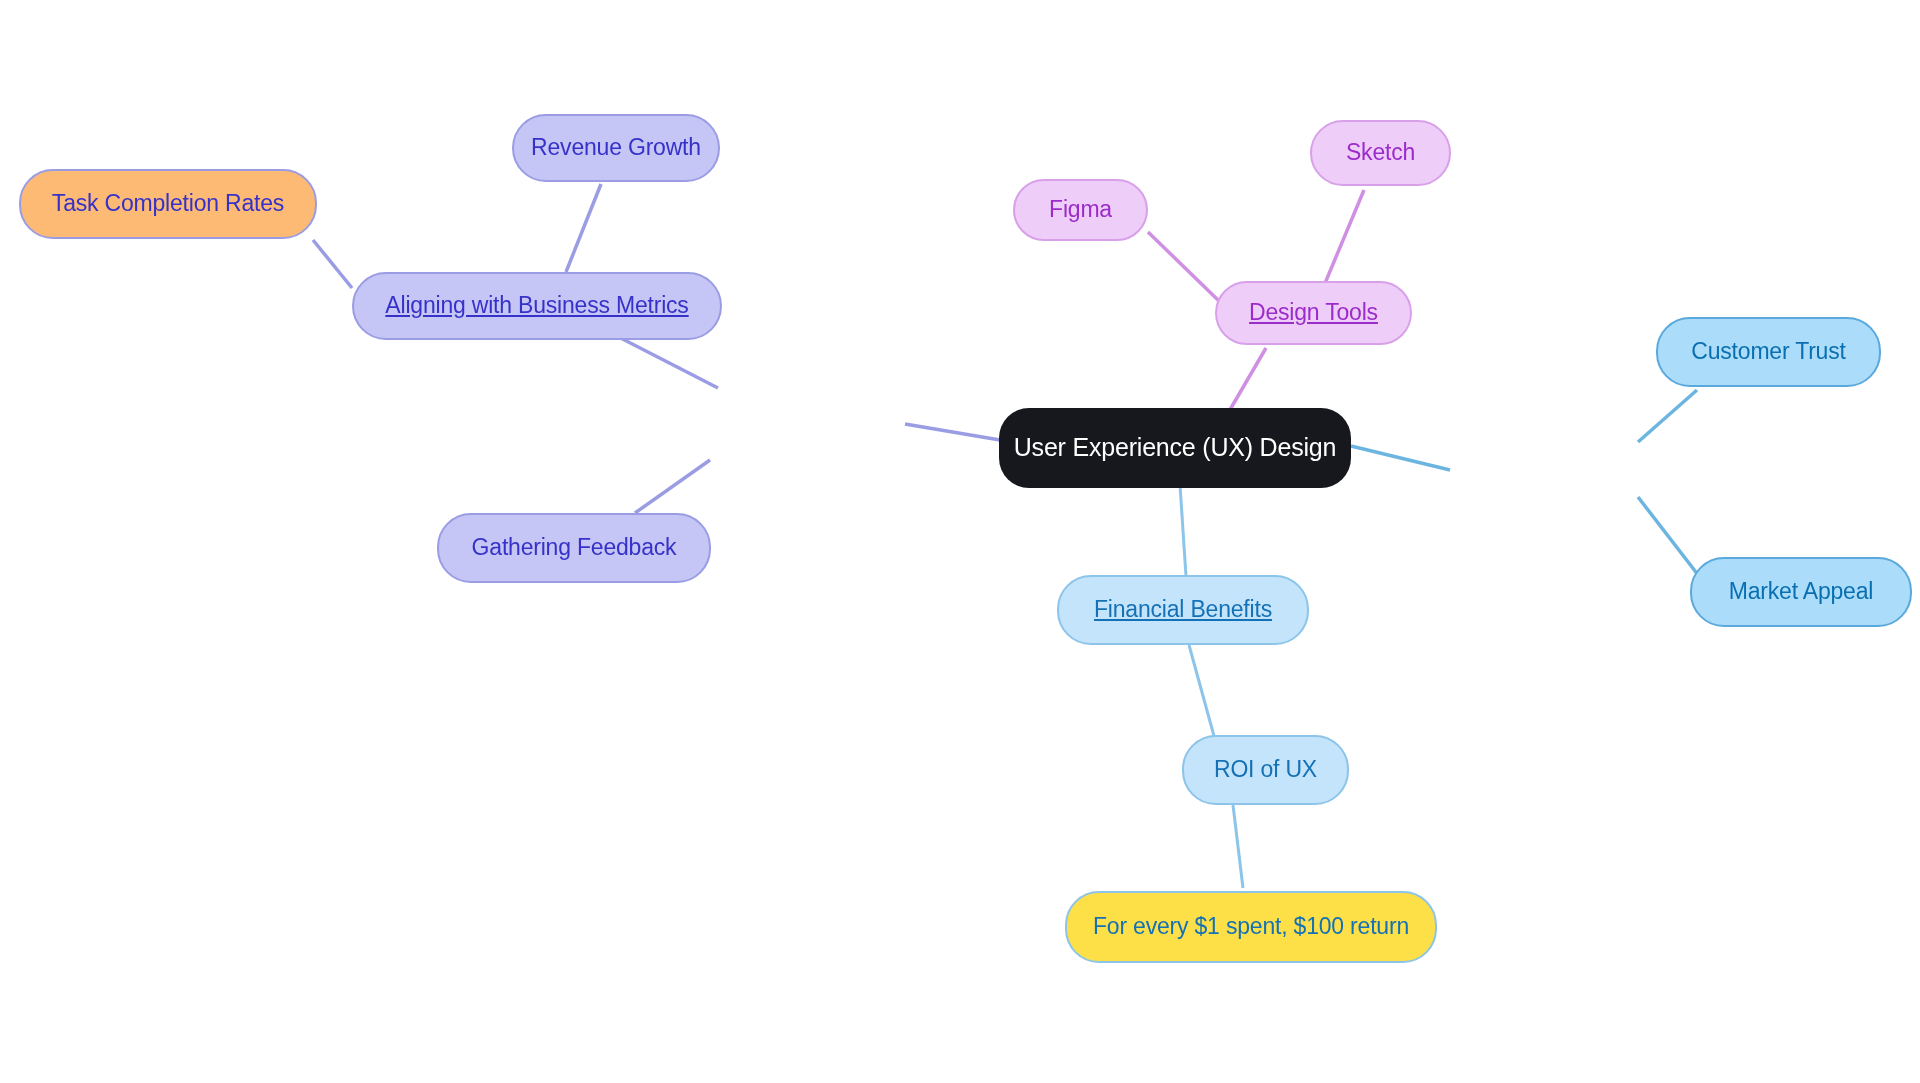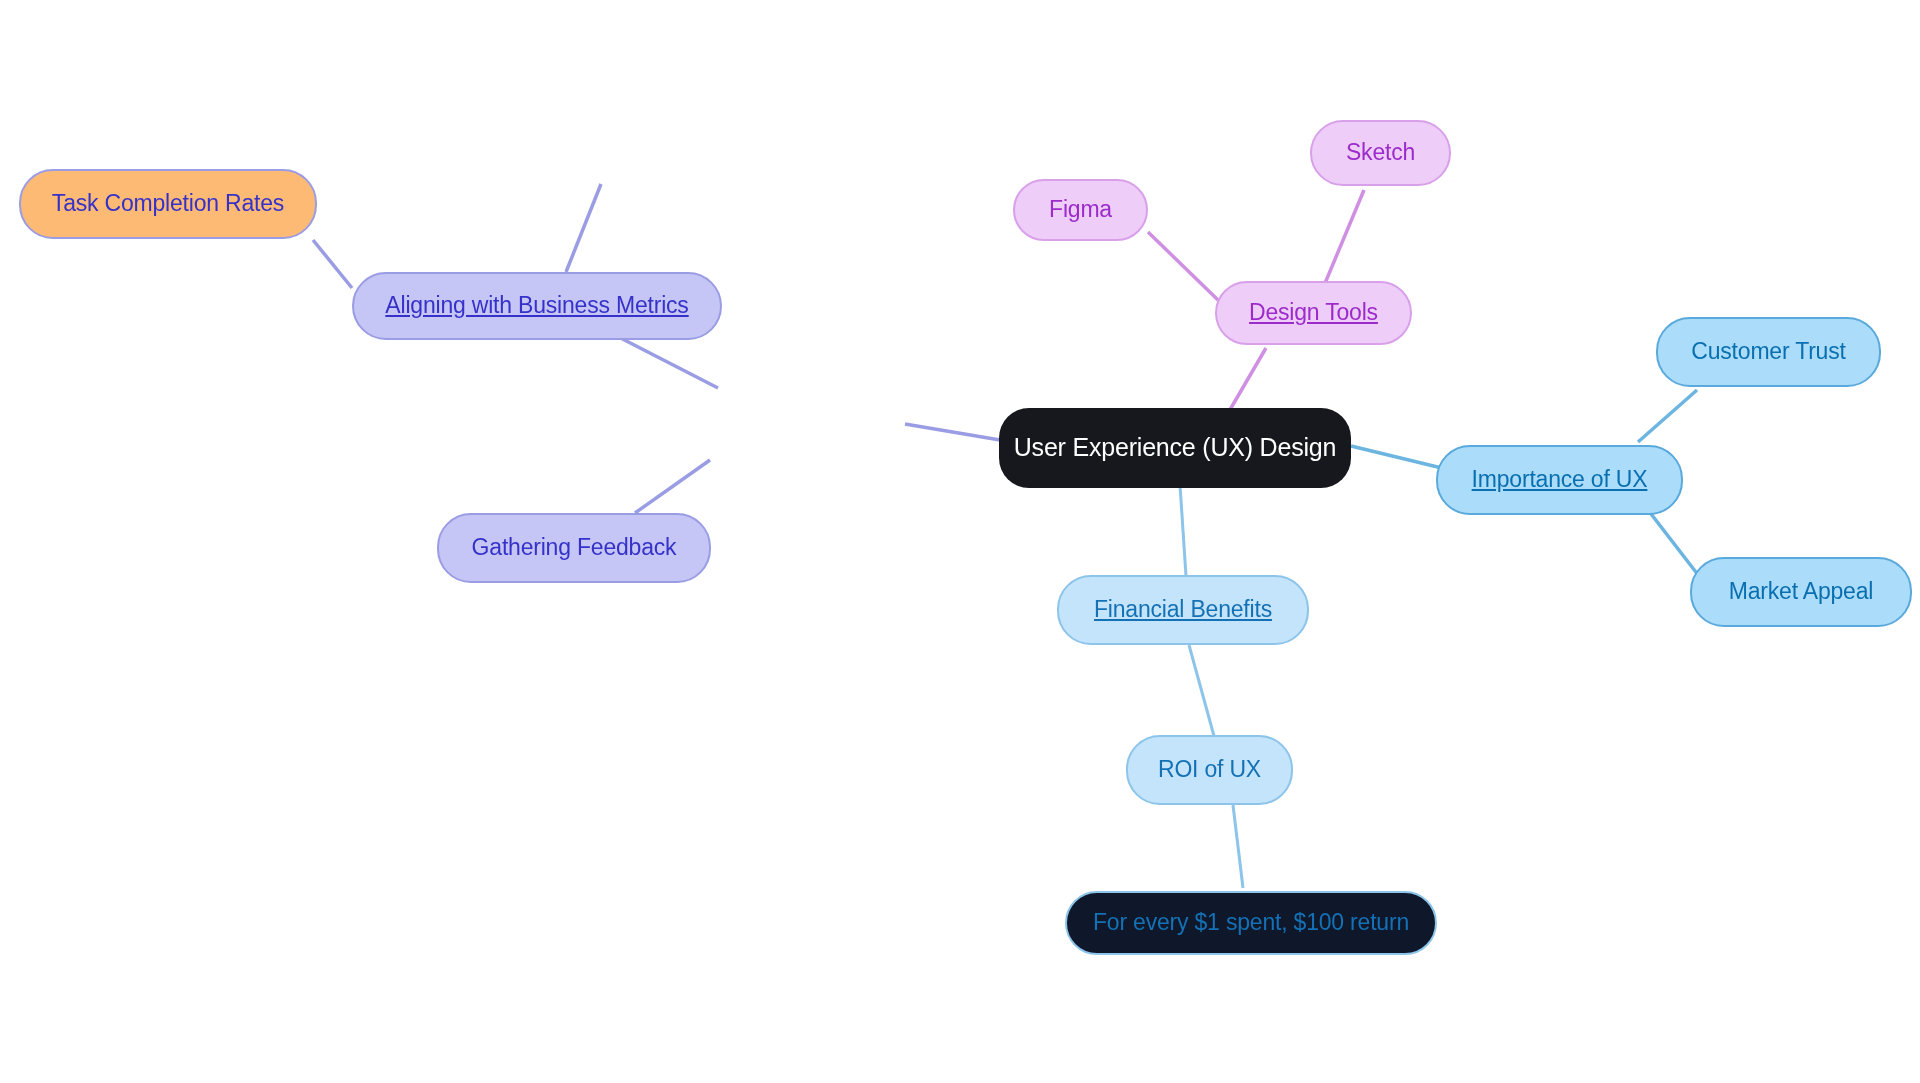--- a/index.html
+++ b/index.html
@@ -94,54 +94,54 @@
 
 
   <div class="node node-branch" style="left:352px; top:272px; width:370px; height:68px; background:#c5c6f5; color:#3632c9; border-color:#9a9ce4; border-width:2px;">
     <span class="node-label">Aligning with Business Metrics</span>
   </div>
 
   <div class="node node-leaf" style="left:19px; top:169px; width:298px; height:70px; background:#fdba74; color:#3632c9; border-color:#9a9ce4; border-width:2px;">
     <span class="node-label">Task Completion Rates</span>
   </div>
 
+  <div class="node node-leaf" style="left:512px; top:114px; width:208px; height:68px; background:#c5c6f5; color:#3632c9; border-color:#9a9ce4; border-width:2px;">
+    <span class="node-label">Revenue Growth</span>
+  </div>
 
   <div class="node node-leaf" style="left:437px; top:513px; width:274px; height:70px; background:#c5c6f5; color:#3632c9; border-color:#9a9ce4; border-width:2px;">
     <span class="node-label">Gathering Feedback</span>
   </div>
 
   <div class="node node-branch" style="left:1215px; top:281px; width:197px; height:64px; background:#efcdf9; color:#9b2cc9; border-color:#d9a0ea; border-width:2px;">
     <span class="node-label">Design Tools</span>
   </div>
 
   <div class="node node-leaf" style="left:1013px; top:179px; width:135px; height:62px; background:#efcdf9; color:#9b2cc9; border-color:#d9a0ea; border-width:2px;">
     <span class="node-label">Figma</span>
   </div>
 
   <div class="node node-leaf" style="left:1310px; top:120px; width:141px; height:66px; background:#efcdf9; color:#9b2cc9; border-color:#d9a0ea; border-width:2px;">
     <span class="node-label">Sketch</span>
   </div>
 
-  <div class="node node-branch" style="left:1436px; top:445px; width:247px; height:70px; background:#abddfa; color:#0a6fb0; border-color:#5aa9dd; border-width:2px;">
-    <span class="node-label">Importance of UX</span>
-  </div>
 
   <div class="node node-leaf" style="left:1656px; top:317px; width:225px; height:70px; background:#abddfa; color:#0a6fb0; border-color:#5aa9dd; border-width:2px;">
     <span class="node-label">Customer Trust</span>
   </div>
 
   <div class="node node-leaf" style="left:1690px; top:557px; width:222px; height:70px; background:#abddfa; color:#0a6fb0; border-color:#5aa9dd; border-width:2px;">
     <span class="node-label">Market Appeal</span>
   </div>
 
   <div class="node node-branch" style="left:1057px; top:575px; width:252px; height:70px; background:#c4e4fb; color:#1471b5; border-color:#8cc4ea; border-width:2px;text-align:right;">
     <span class="node-label">Financial Benefits</span>
   </div>
 
-  <div class="node node-leaf" style="left:1126px; top:735px; width:167px; height:70px; background:#c4e4fb; color:#1471b5; border-color:#8cc4ea; border-width:2px;">
+  <div class="node node-leaf" style="left:1182px; top:735px; width:167px; height:70px; background:#c4e4fb; color:#1471b5; border-color:#8cc4ea; border-width:2px;">
     <span class="node-label">ROI of UX</span>
   </div>
 
-  <div class="node node-leaf" style="left:1065px; top:891px; width:372px; height:64px; background:#0f172a; color:#1471b5; border-color:#8cc4ea; border-width:2px;">
+  <div class="node node-leaf" style="left:1065px; top:891px; width:372px; height:72px; background:#fde047; color:#1471b5; border-color:#8cc4ea; border-width:2px;">
     <span class="node-label">For every $1 spent, $100 return</span>
   </div>
 
 </div>
 
 </body></html>

